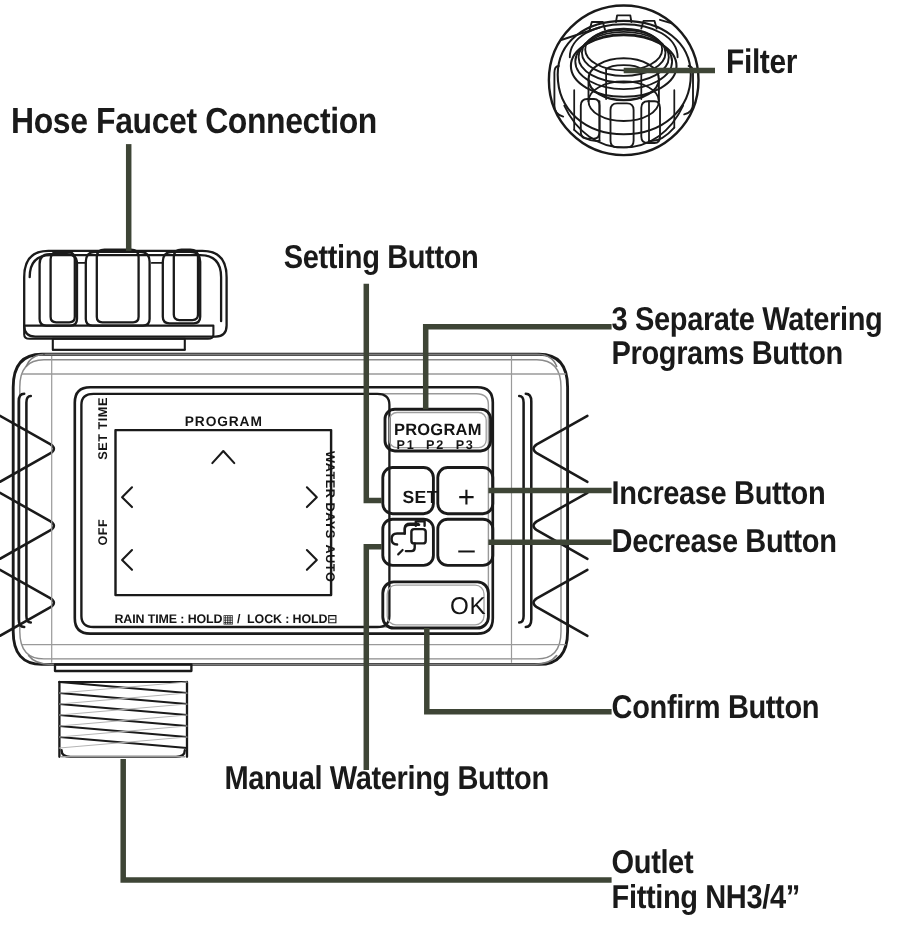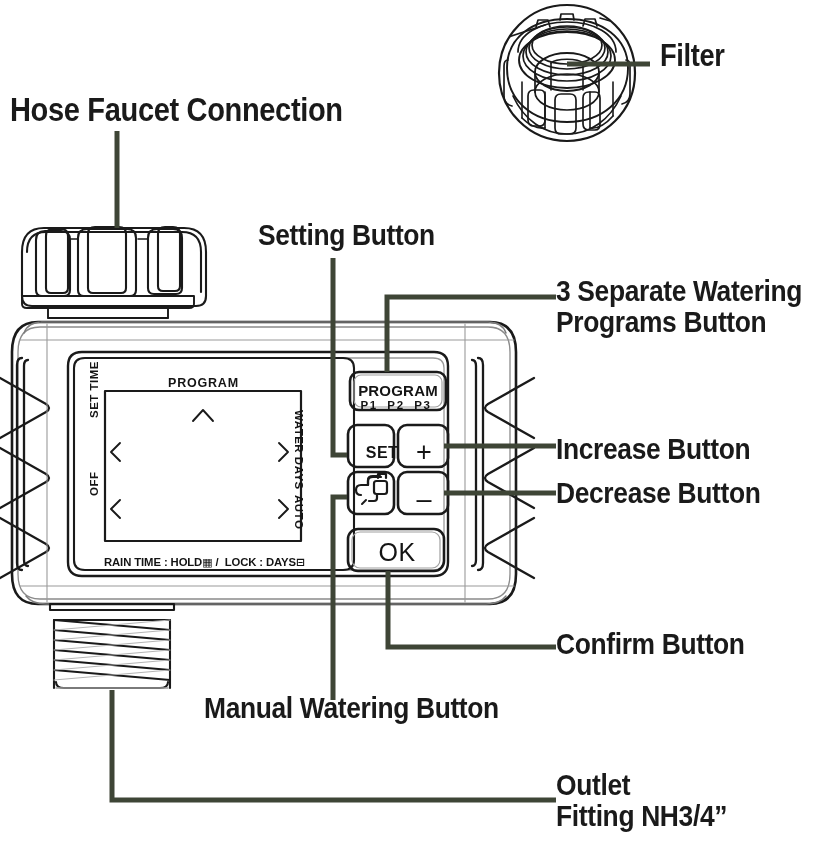--- a/index.html
+++ b/index.html
@@ -94,21 +94,21 @@
     font-weight: bold;
     color: #141414;
     white-space: pre;
     text-align: center;
   }
   .bl-program   { left: 356px; top: 382px; font-size: 15px; width: 84px; letter-spacing: 0.2px; }
   .bl-p123      { left: 356px; top: 399px; font-size: 11.5px; width: 80px; letter-spacing: 1.6px; }
   .bl-set       { left: 350px; top: 444px; font-size: 16px; width: 64px; letter-spacing: 0.4px; }
   .bl-plus      { left: 400px; top: 437px; font-size: 27px; width: 48px; font-weight: normal; }
   .bl-minus     { left: 400px; top: 484px; font-size: 27px; width: 48px; font-weight: normal; }
-  .bl-ok        { left: 352px; top: 538px; font-size: 25px; width: 90px; font-weight: normal; letter-spacing: 0.5px; }
+  .bl-ok        { left: 352px; top: 538px; font-size: 22px; width: 90px; font-weight: normal; letter-spacing: 0.5px; text-align: right; }
 </style>
 </head>
 <body>
 
 <div id="diagram-root">
 
 <svg id="scene" viewBox="0 0 834 841" xmlns="http://www.w3.org/2000/svg">
   <defs>
     <clipPath id="clip-detail">
       <circle cx="567" cy="73" r="68"></circle>
@@ -291,21 +291,21 @@
 <div class="facelabel fl-program">PROGRAM</div>
 
 <div class="facelabel fl-settime">SET TIME</div>
 
 <div class="facelabel fl-off">OFF</div>
 
 <div class="facelabel fl-waterdays">WATER DAYS</div>
 
 <div class="facelabel fl-auto">AUTO</div>
 
-<div class="facelabel fl-hint"><span>RAIN TIME : HOLD</span><span class="glyph">▦</span><span> /  LOCK : DAYS</span><span class="glyph">⊟</span></div>
+<div class="facelabel fl-hint"><span>RAIN TIME : HOLD</span><span class="glyph">▦</span><span> /  LOCK : HOLD</span><span class="glyph">⊟</span></div>
 
 <div class="btnlabel bl-program">PROGRAM</div>
 <div class="btnlabel bl-p123">P1  P2  P3</div>
 <div class="btnlabel bl-set">SET</div>
 <div class="btnlabel bl-plus">+</div>
 <div class="btnlabel bl-minus">–</div>
 <div class="btnlabel bl-ok">OK</div>
 
 <div class="callout c-filter">Filter</div>
 

